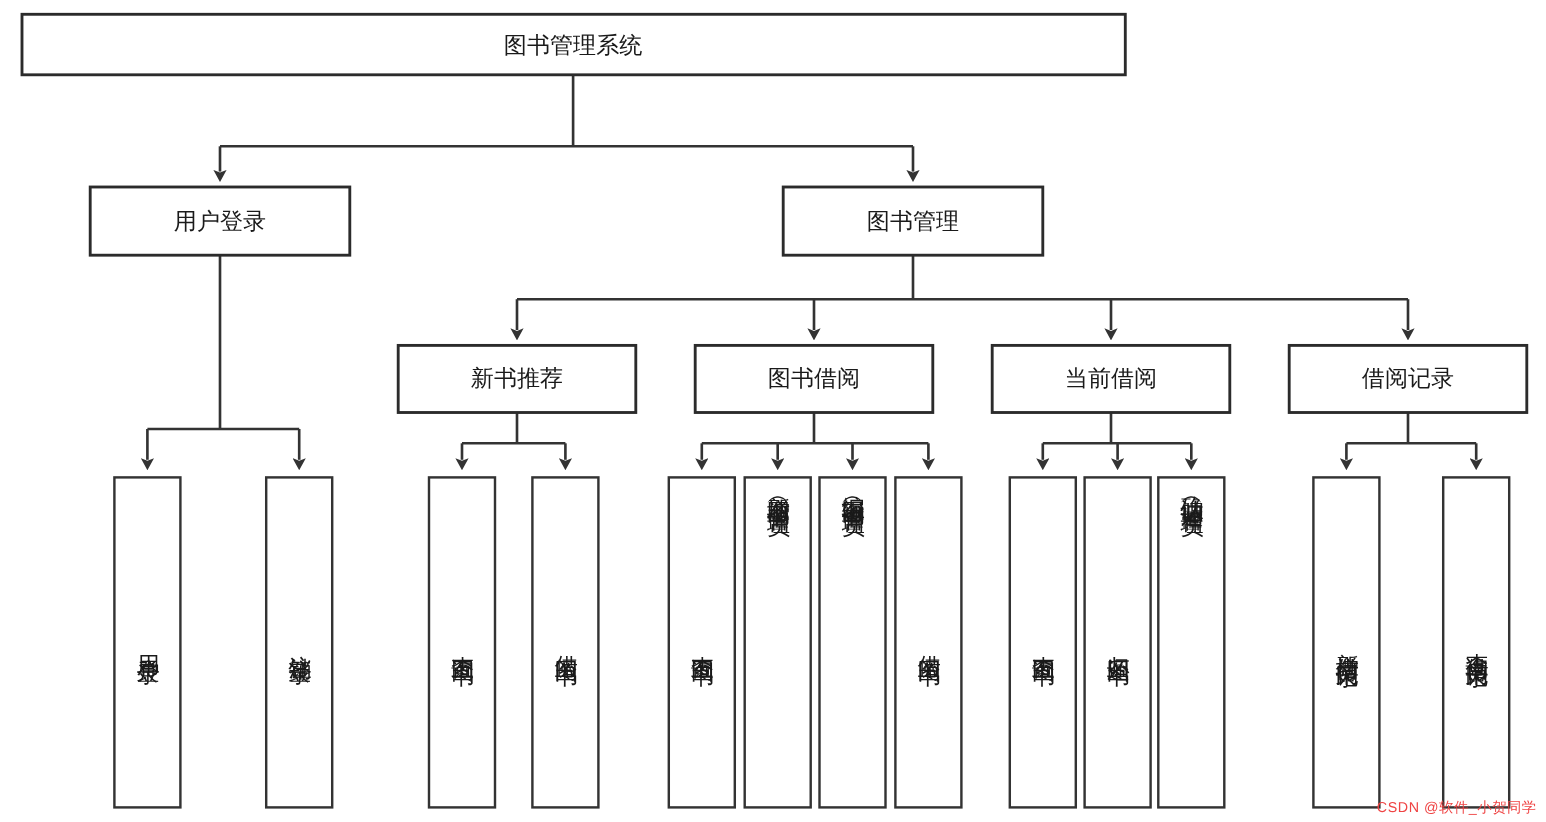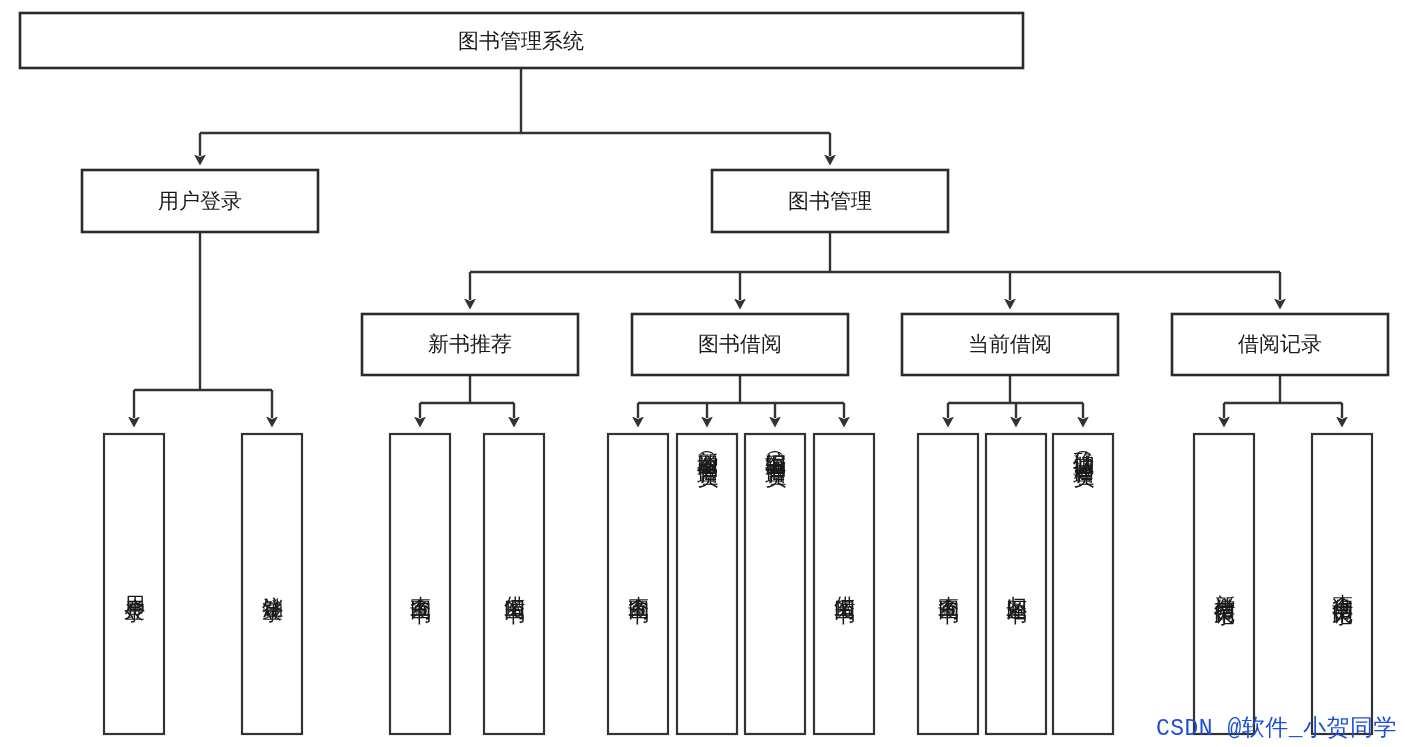--- a/index.html
+++ b/index.html
@@ -68,23 +68,23 @@
     line-height: 1.12;
     letter-spacing: 2.5px;
     color: #1a1a1a;
     white-space: nowrap;
     text-align: center;
   }
   .watermark {
     position: absolute;
     right: 8px;
     bottom: 4px;
-    font-family: Liberation Mono, monospace;
-    font-size: 23px;
-    color: #1d4ed8;
+    font-family: Liberation Sans, sans-serif;
+    font-size: 13px;
+    color: #ef4444;
     letter-spacing: 0.5px;
     white-space: nowrap;
   }
 </style>
 </head>
 <body>
 
 <div id="diagram-root">
 
   <svg id="flow" viewBox="0 0 1405 747">

